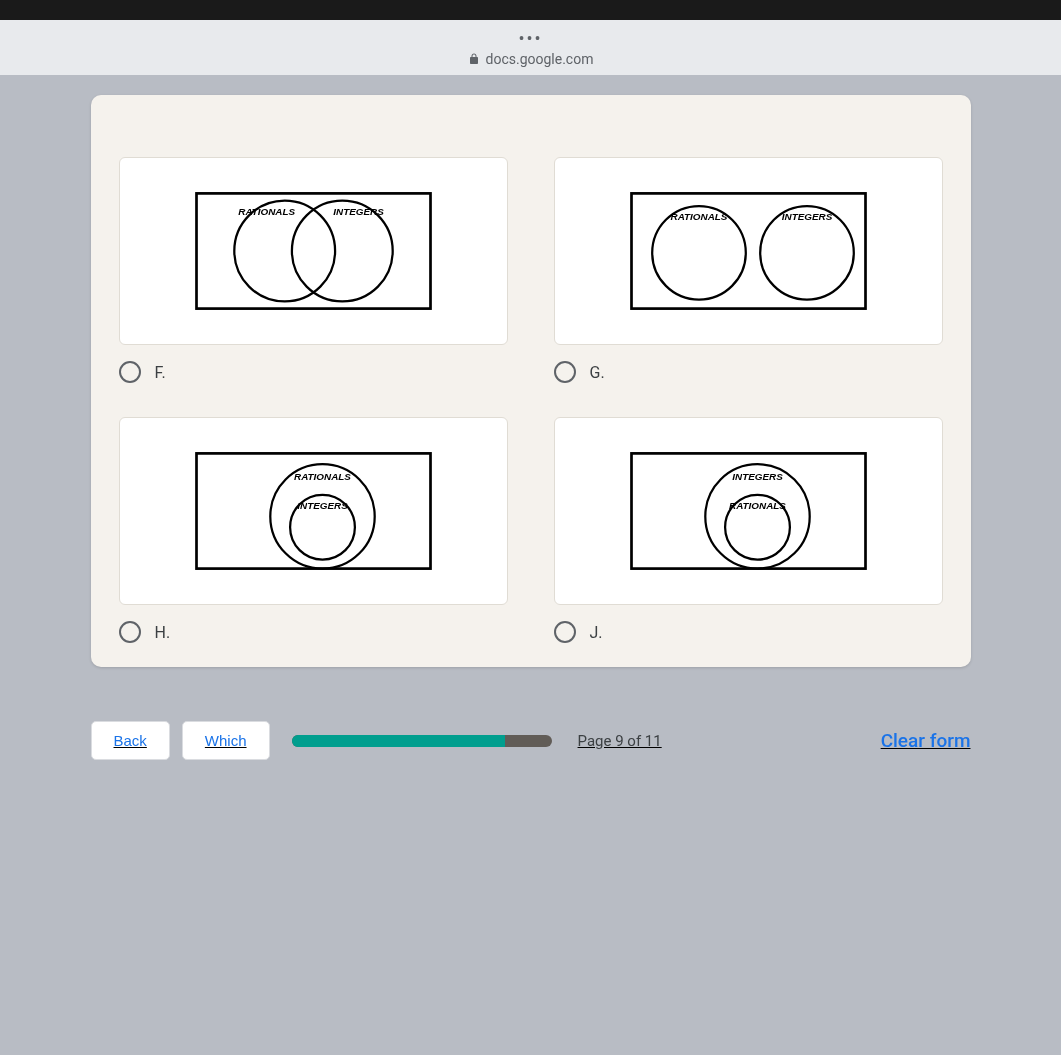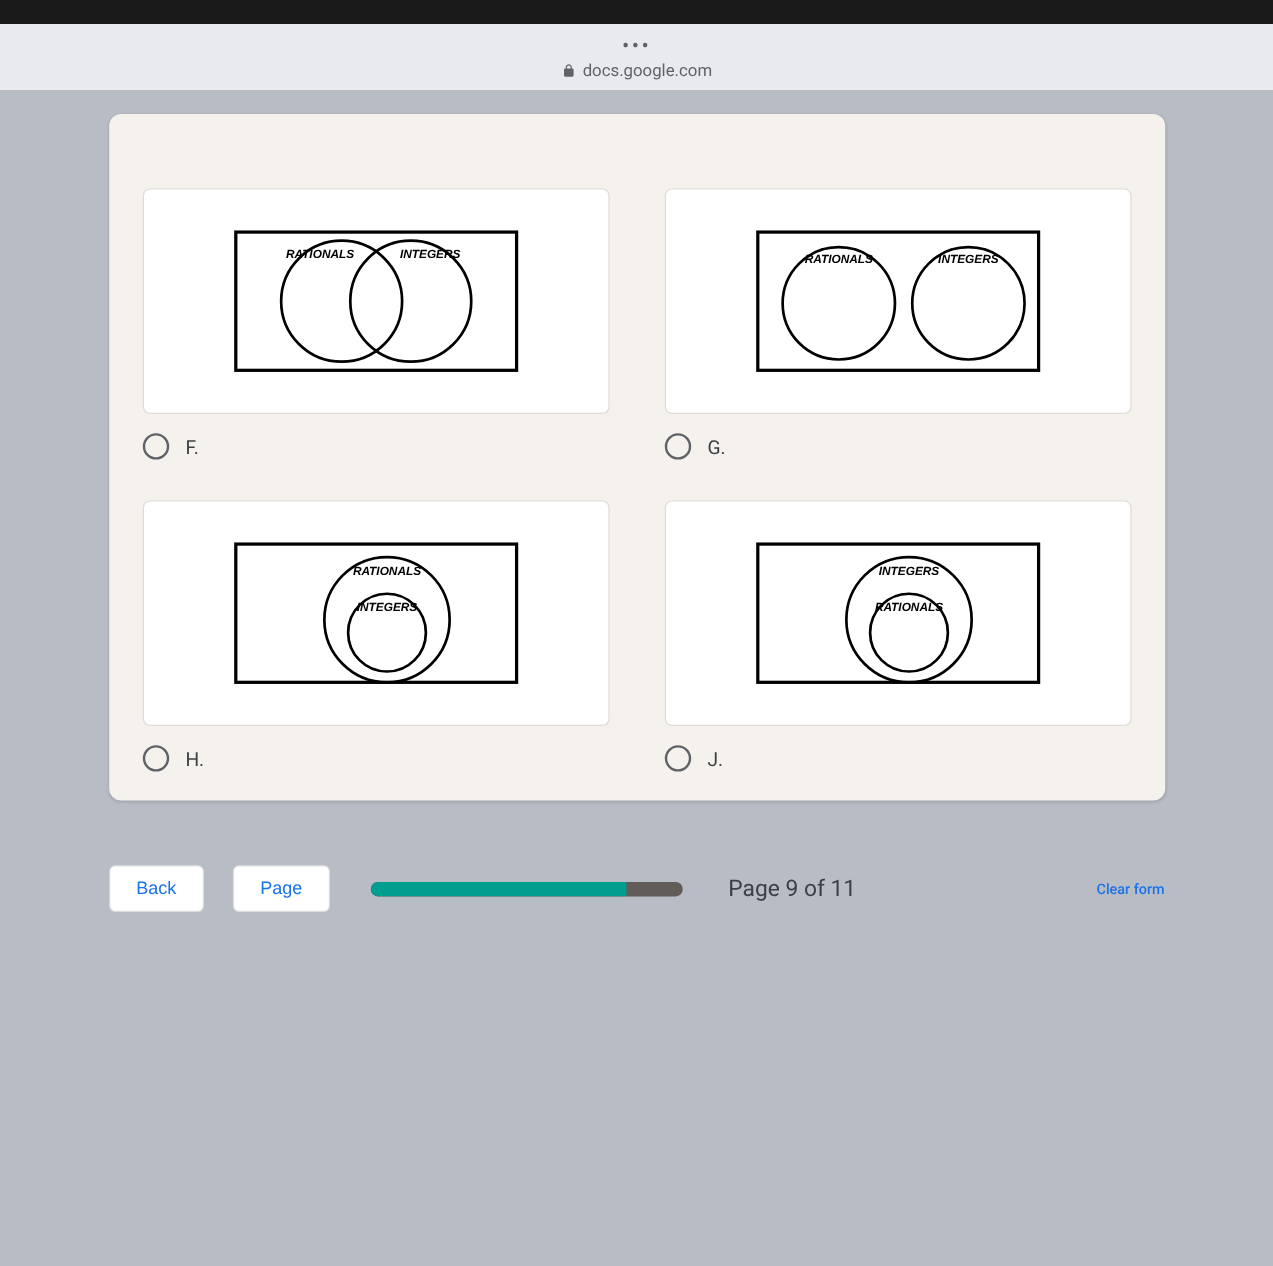--- a/index.html
+++ b/index.html
@@ -73,21 +73,22 @@
     border: 2px solid #5f6368;
     border-radius: 50%;
     flex-shrink: 0;
   }
   .radio-label { color: #3c4043; font-size: 16px; }
   .footer {
     margin: 24px auto 0 auto;
     width: 880px;
     display: flex;
     align-items: center;
-    gap: 24px;
+    gap: 12px;
+    text-decoration: underline;
   }
   .nav-btn {
     background: #fff;
     border: 1px solid #dadce0;
     color: #1a73e8;
     font-size: 15px;
     padding: 10px 22px;
     border-radius: 5px;
     cursor: pointer;
     font-weight: 500;
@@ -98,25 +99,25 @@
     background: #615c57;
     border-radius: 6px;
     overflow: hidden;
     margin-left: 10px;
   }
   .progress-fill {
     height: 100%;
     background: #009e8e;
     width: 82%;
   }
-  .page-indicator { color: #3c4043; font-size: 19px; margin-left: 14px; }
+  .page-indicator { color: #3c4043; font-size: 15px; margin-left: 14px; }
   .spacer { flex: 1; }
   .clear-form {
     color: #1a73e8;
-    font-size: 12px;
+    font-size: 19px;
     font-weight: 500;
     cursor: pointer;
   }
   .circ-label {
     font-family: Arial, sans-serif;
     font-weight: 700;
     font-style: italic;
     font-size: 11px;
     fill: #000;
   }
@@ -204,20 +205,20 @@
           <div class="radio-label">J.</div>
         </div>
       </div>
 
     </div>
   </div>
 </div>
 
 <div class="footer">
   <button class="nav-btn">Back</button>
-  <button class="nav-btn">Page</button>
+  <button class="nav-btn">Which</button>
   <div class="progress-wrap">
     <div class="progress-fill"></div>
   </div>
   <div class="page-indicator">Page 9 of 11</div>
   <div class="spacer"></div>
   <div class="clear-form">Clear form</div>
 </div>
 
 </body></html>

